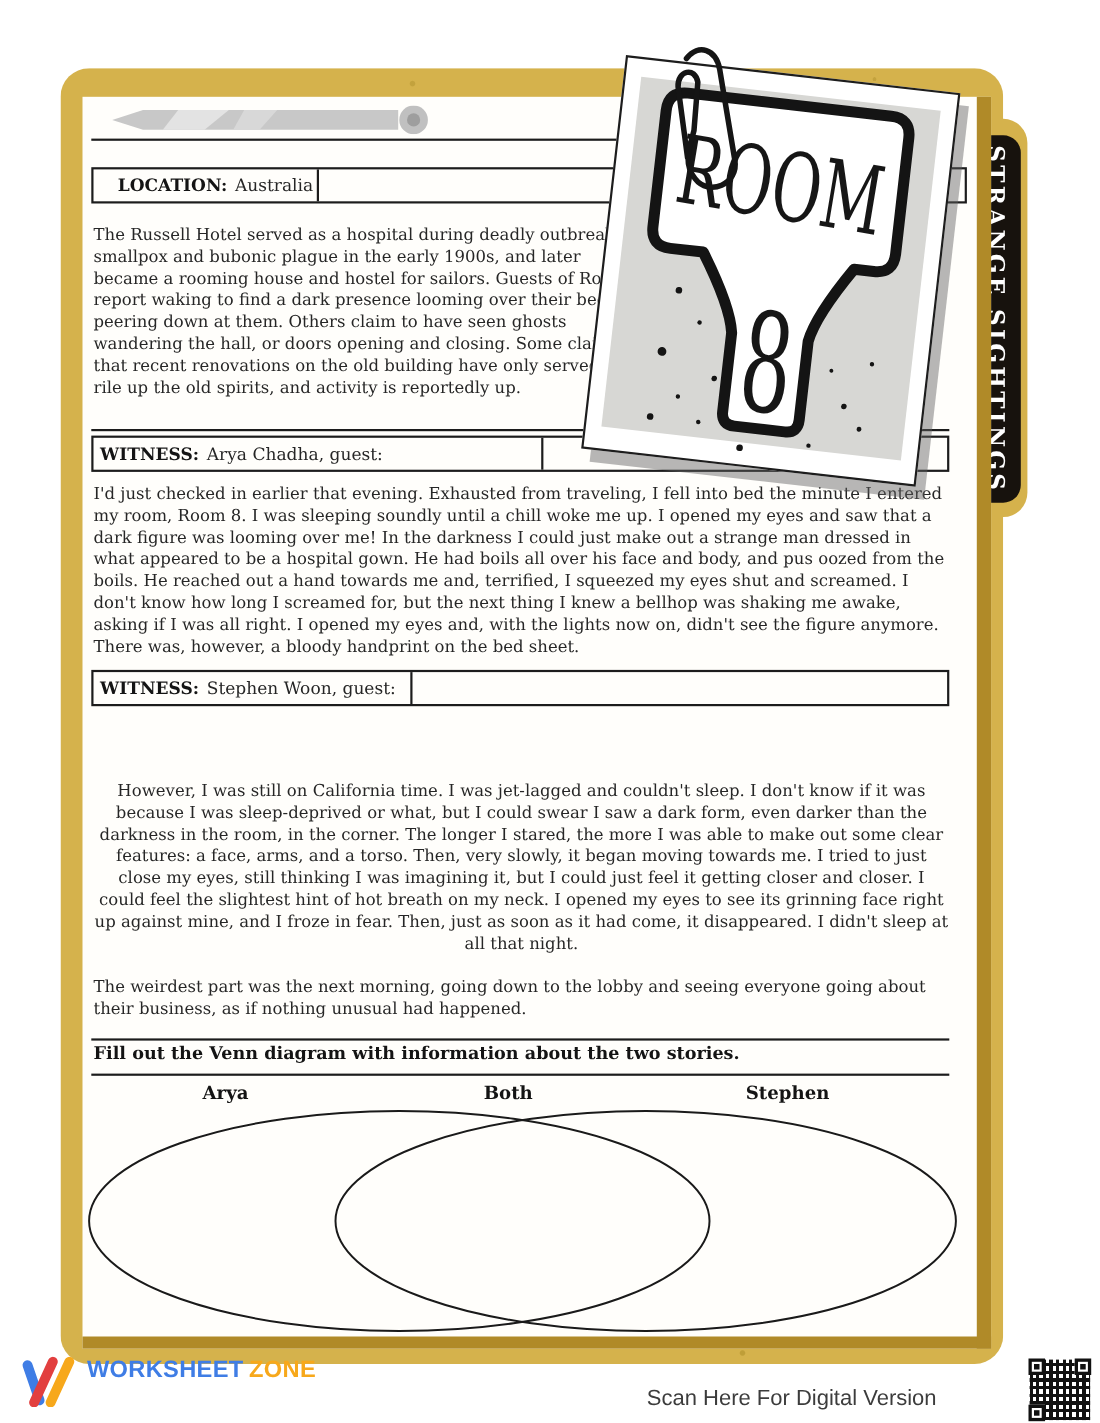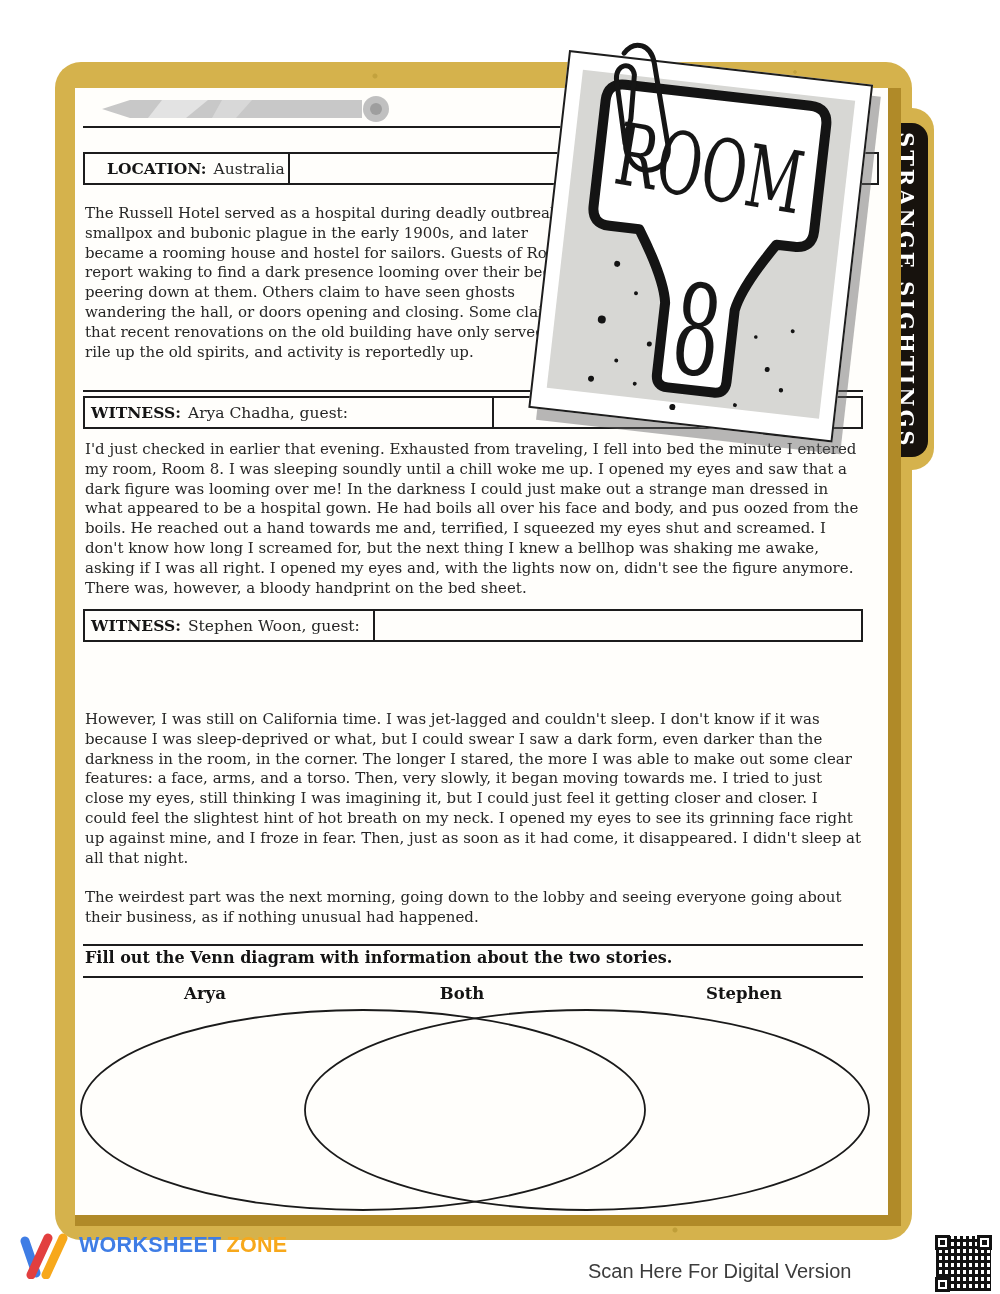--- a/index.html
+++ b/index.html
@@ -54,27 +54,27 @@
   .cell.divided{border-right:2px solid #1c1c1c;}
   .loc-row .cell.divided{width:189px;}
   .wit1 .cell.divided{width:409px;}
   .wit2 .cell.divided{width:290px;}
   .lbl{font-weight:bold;font-size:15.5px;color:#141414;white-space:nowrap;}
   .val{font-size:15.5px;margin-left:7px;white-space:nowrap;color:#262626;}
   .para{font-size:15px;line-height:19.8px;color:#262626;text-align:left;}
   .intro{top:116px;left:2px;width:505px;}
   .arya-p{top:352px;left:2px;width:778px;}
   .st-p1{top:565px;left:2px;width:778px;}
-  .st-p2{top:622px;left:2px;width:778px;}
+  .st-p2{top:622px;left:2px;width:778px;text-align:center;}
   .st-p3{top:800px;left:2px;width:778px;}
   .venn-instr{top:860px;left:2px;font-size:16px;font-weight:bold;color:#141414;}
   .venn-label{top:896px;font-size:16.5px;font-weight:bold;transform:translateX(-50%);color:#141414;}
   .vl-left{left:122px;}
   .vl-mid{left:379px;}
-  .vl-right{left:661px;}
+  .vl-right{left:633px;}
   .venn-svg{top:918px;left:-6px;width:794px;height:208px;}
   
   .note{
     position:absolute;left:552px;top:63px;width:302px;height:356px;
     background:#ffffff;border:2px solid #1d1d1d;
     transform:rotate(6.5deg);transform-origin:40% 40%;
     box-shadow:9px 11px 0 rgba(95,95,95,.45);z-index:30;
   }
   .note-panel{position:absolute;left:14px;top:16px;right:14px;bottom:20px;background:#d7d7d4;}
   .sign-svg{position:absolute;left:0;top:0;width:302px;height:356px;}

